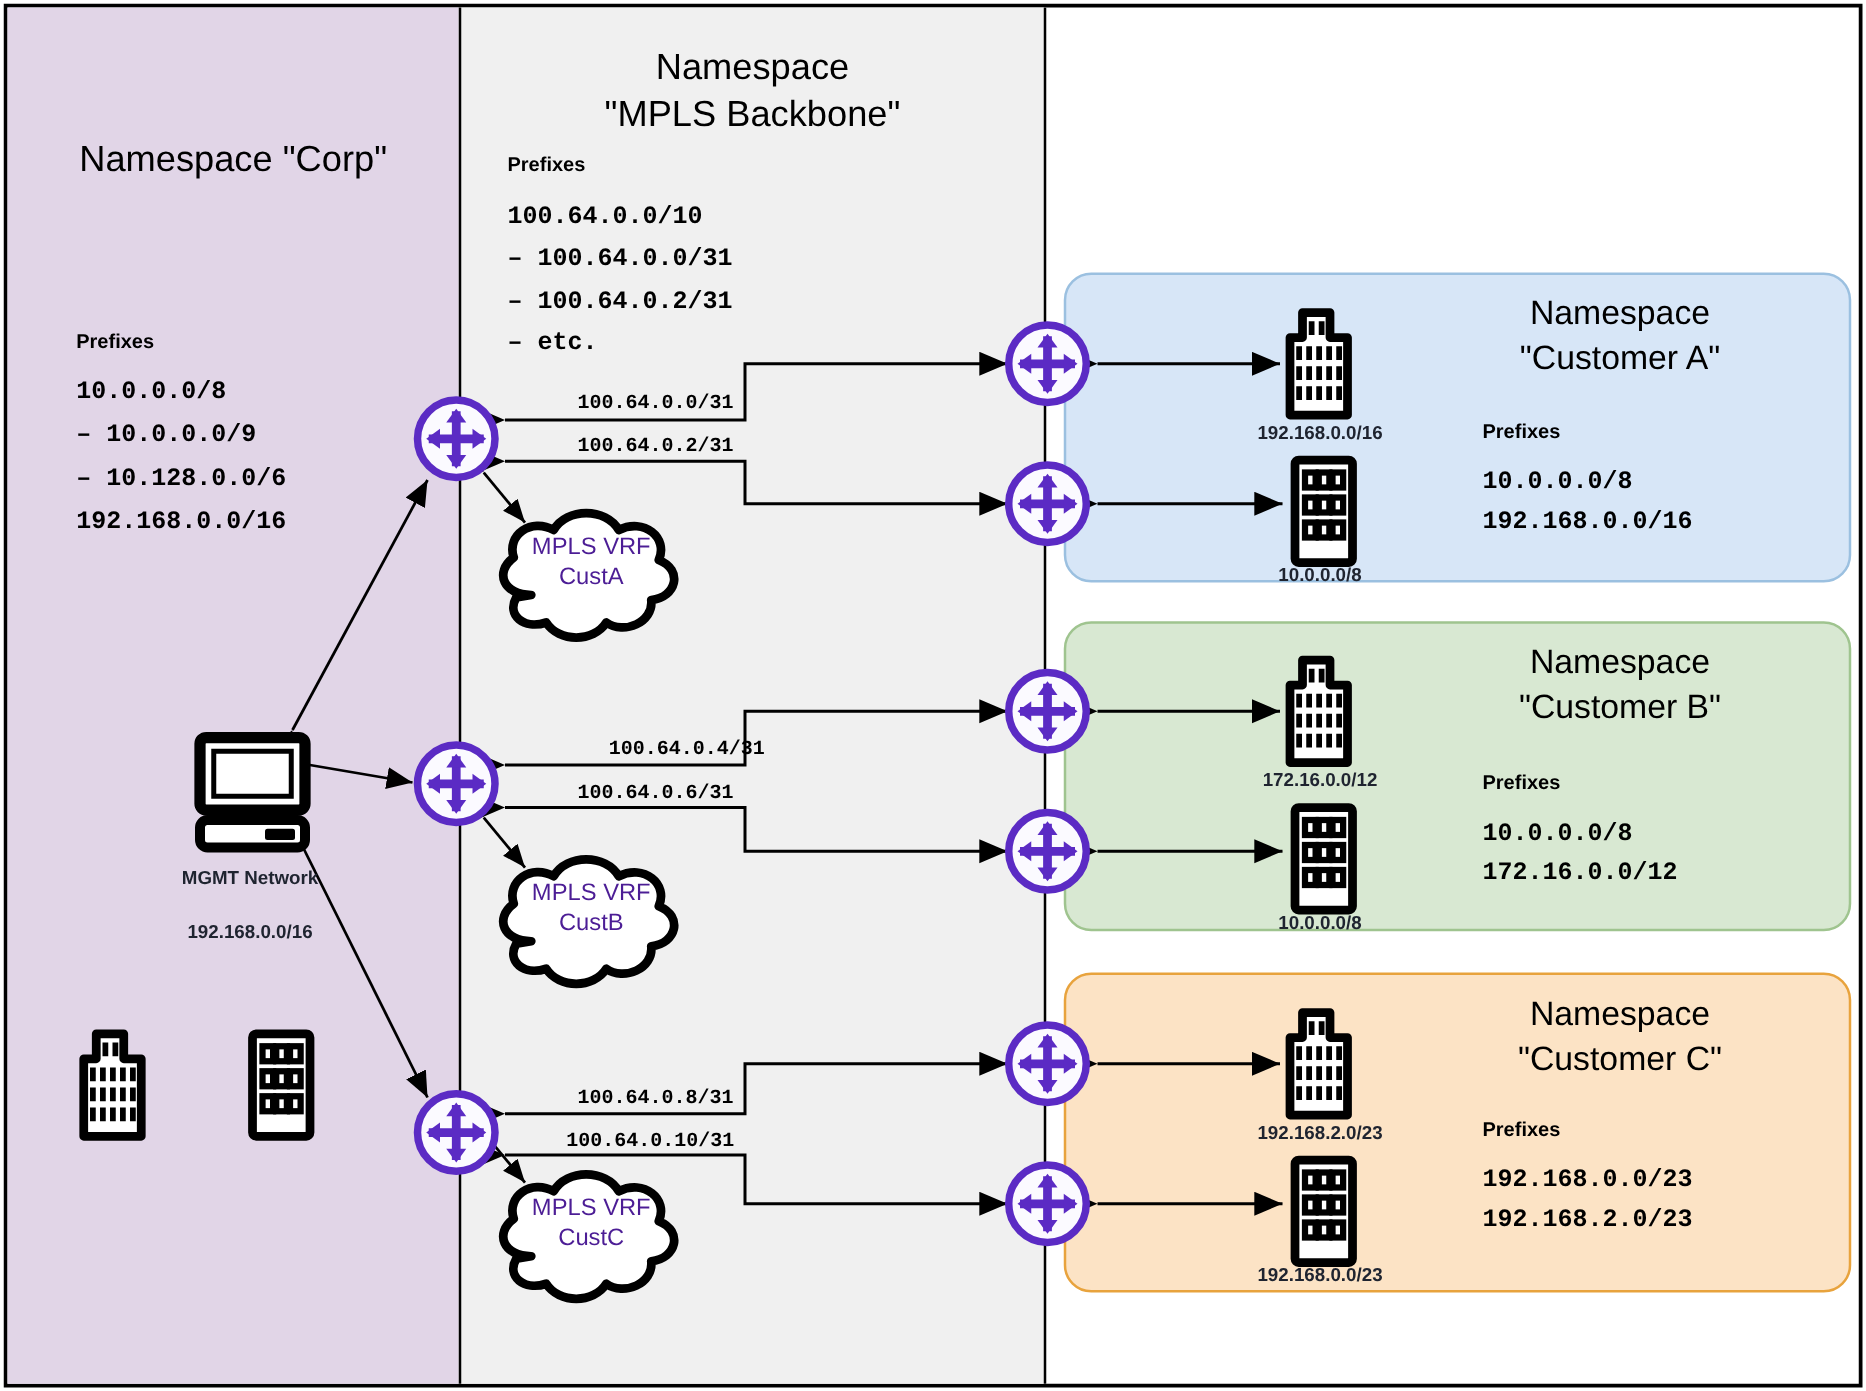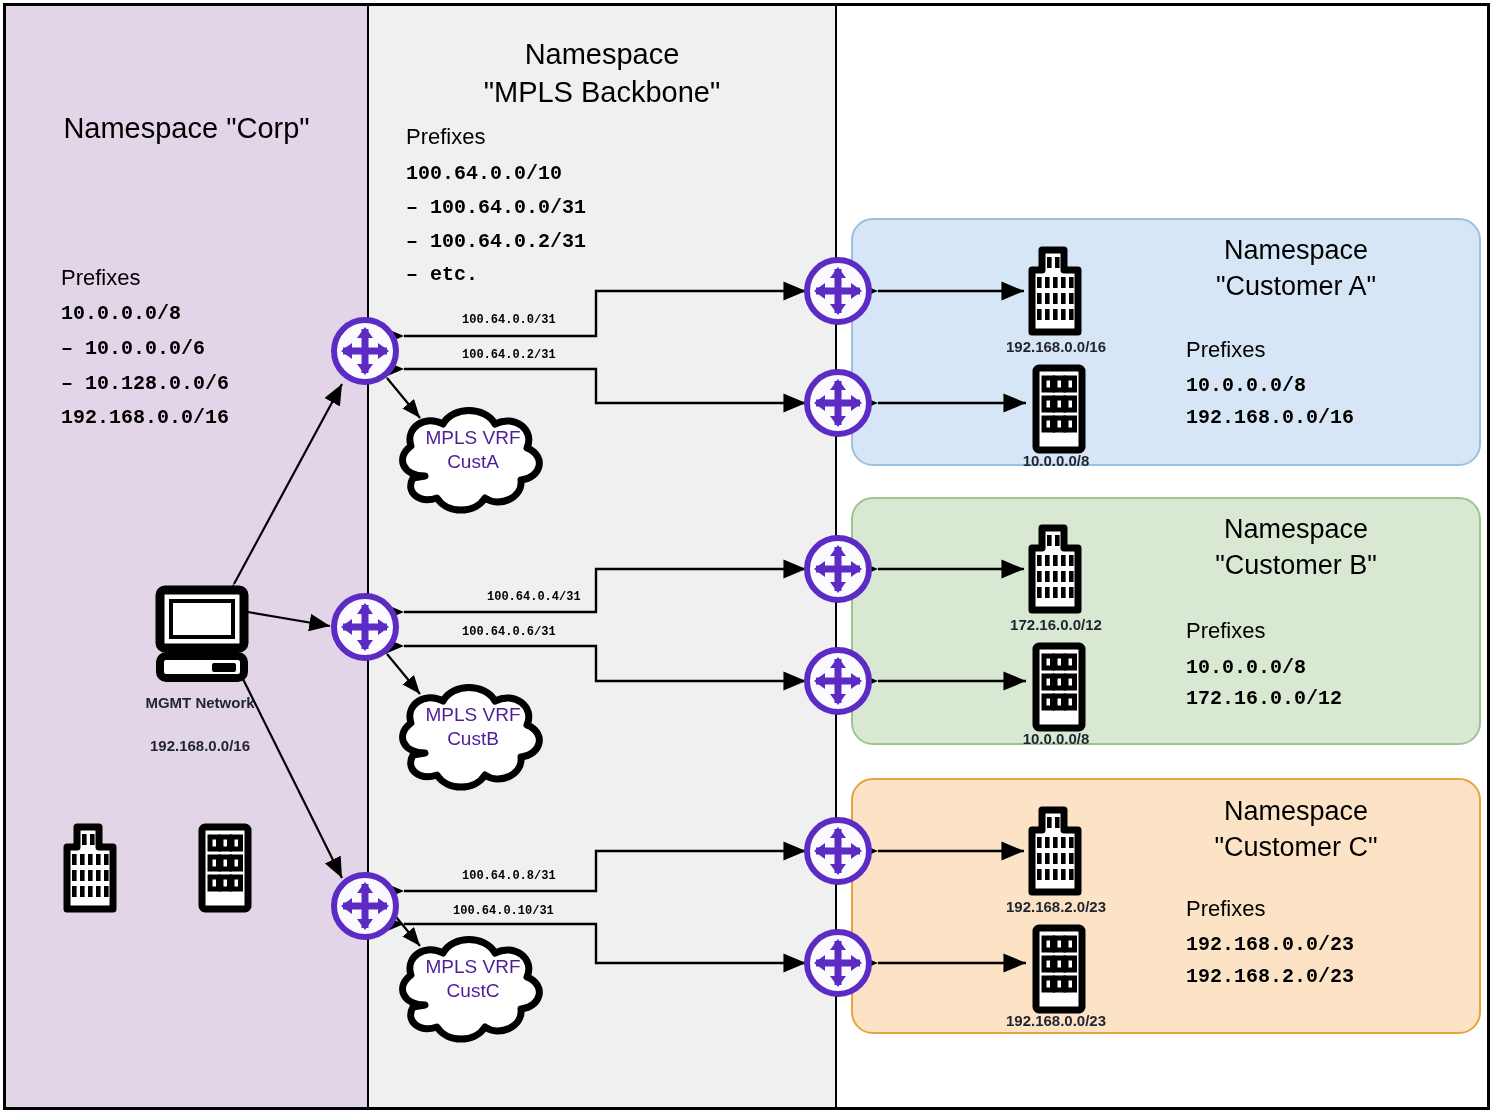--- a/index.html
+++ b/index.html
@@ -13,24 +13,24 @@
   .cust-panel{position:absolute;border-radius:22px;box-sizing:border-box;}
   .cust-a{left:845px;top:212px;width:630px;height:248px;background:#d7e6f7;border:2px solid #9bc0e0;}
   .cust-b{left:845px;top:491px;width:630px;height:248px;background:#d8e8d2;border:2px solid #9fc48f;}
   .cust-c{left:845px;top:772px;width:630px;height:256px;background:#fce3c5;border:2px solid #e8a33d;}
 
   .ns-title{position:absolute;font-size:29px;color:#000;text-align:center;line-height:1.32;white-space:pre-line;}
   .corp-title{left:0;top:103px;width:361px;}
   .bb-title{left:361px;top:29px;width:470px;}
   .cust-title{font-size:27px;line-height:1.34;}
 
-  .pfx-head{position:absolute;font-weight:normal;font-size:22px;color:#000;}
+  .pfx-head{position:absolute;font-weight:bold;font-size:16px;color:#000;}
   .pfx-line{position:absolute;font-family:"Liberation Mono", monospace;font-weight:bold;font-size:20px;color:#000;white-space:pre;}
 
-  .lbl-mono{position:absolute;font-family:"Liberation Mono", monospace;font-weight:bold;font-size:12px;color:#000;white-space:pre;text-align:right;}
+  .lbl-mono{position:absolute;font-family:"Liberation Mono", monospace;font-weight:bold;font-size:16px;color:#000;white-space:pre;text-align:right;}
   .node-cap{position:absolute;font-weight:bold;font-size:15px;color:#1f2430;text-align:center;white-space:pre-line;line-height:1.42;}
 
   .svg-layer{position:absolute;left:0;top:0;width:1487px;height:1107px;pointer-events:none;}
   .cloud-txt{position:absolute;font-size:19px;color:#4c1d95;text-align:center;line-height:1.28;white-space:pre-line;}
 </style>
 </head>
 <body>
 
 <div id="stage">
   <div id="frame">
@@ -205,21 +205,21 @@
           <use href="#office-glyph" x="1022" y="798"></use>
         </g>
       <g>
           <use href="#datacenter-glyph" x="1026" y="918"></use>
         </g>
     </svg>
 
     <div class="ns-title corp-title">Namespace "Corp"</div>
     <div class="pfx-head" style="left:55px;top:259px;">Prefixes</div>
     <div class="pfx-line" style="left:55px;top:296px;">10.0.0.0/8</div>
-    <div class="pfx-line" style="left:55px;top:331px;">– 10.0.0.0/6</div>
+    <div class="pfx-line" style="left:55px;top:331px;">– 10.0.0.0/9</div>
     <div class="pfx-line" style="left:55px;top:366px;">– 10.128.0.0/6</div>
     <div class="pfx-line" style="left:55px;top:400px;">192.168.0.0/16</div>
 
     <div class="node-cap" style="left:104px;top:665px;width:180px;">
       <div>MGMT Network</div>
       <div>192.168.0.0/16</div>
     </div>
 
     <div class="ns-title bb-title">Namespace
 "MPLS Backbone"</div>

